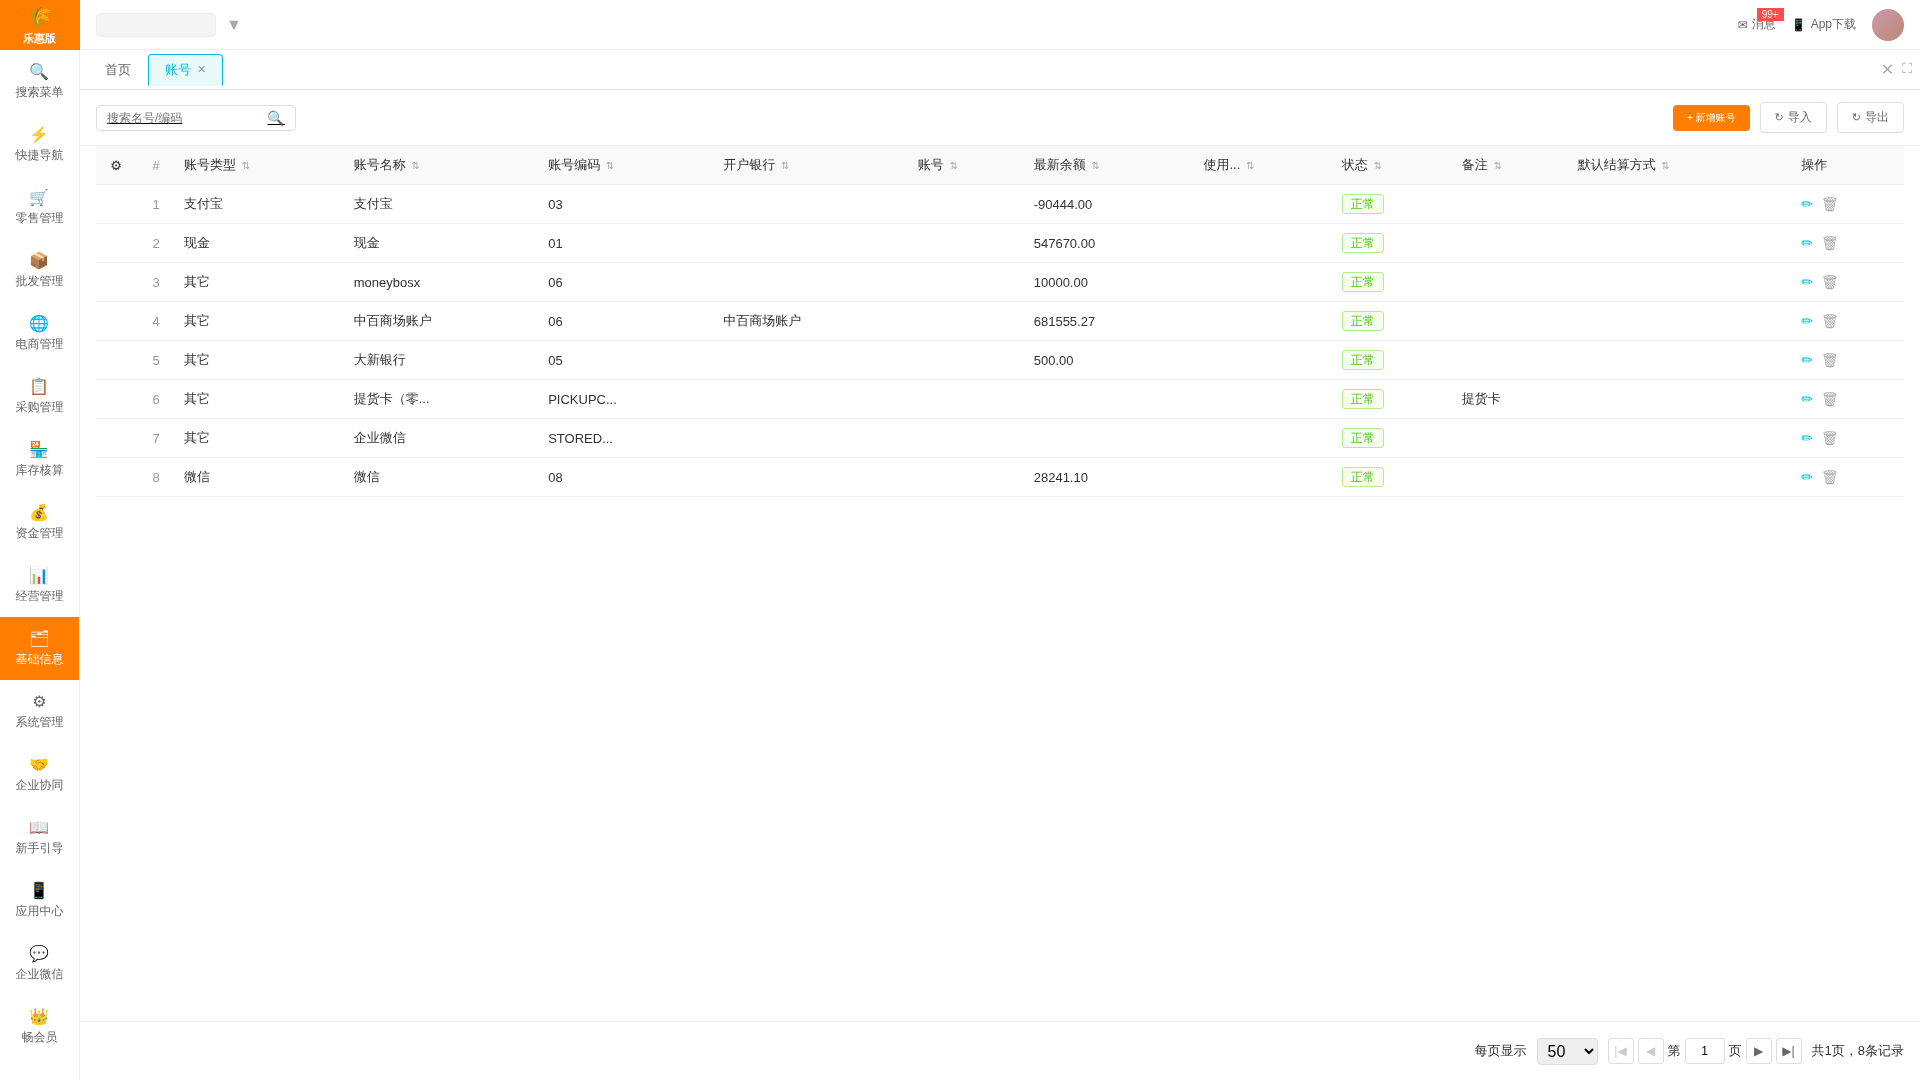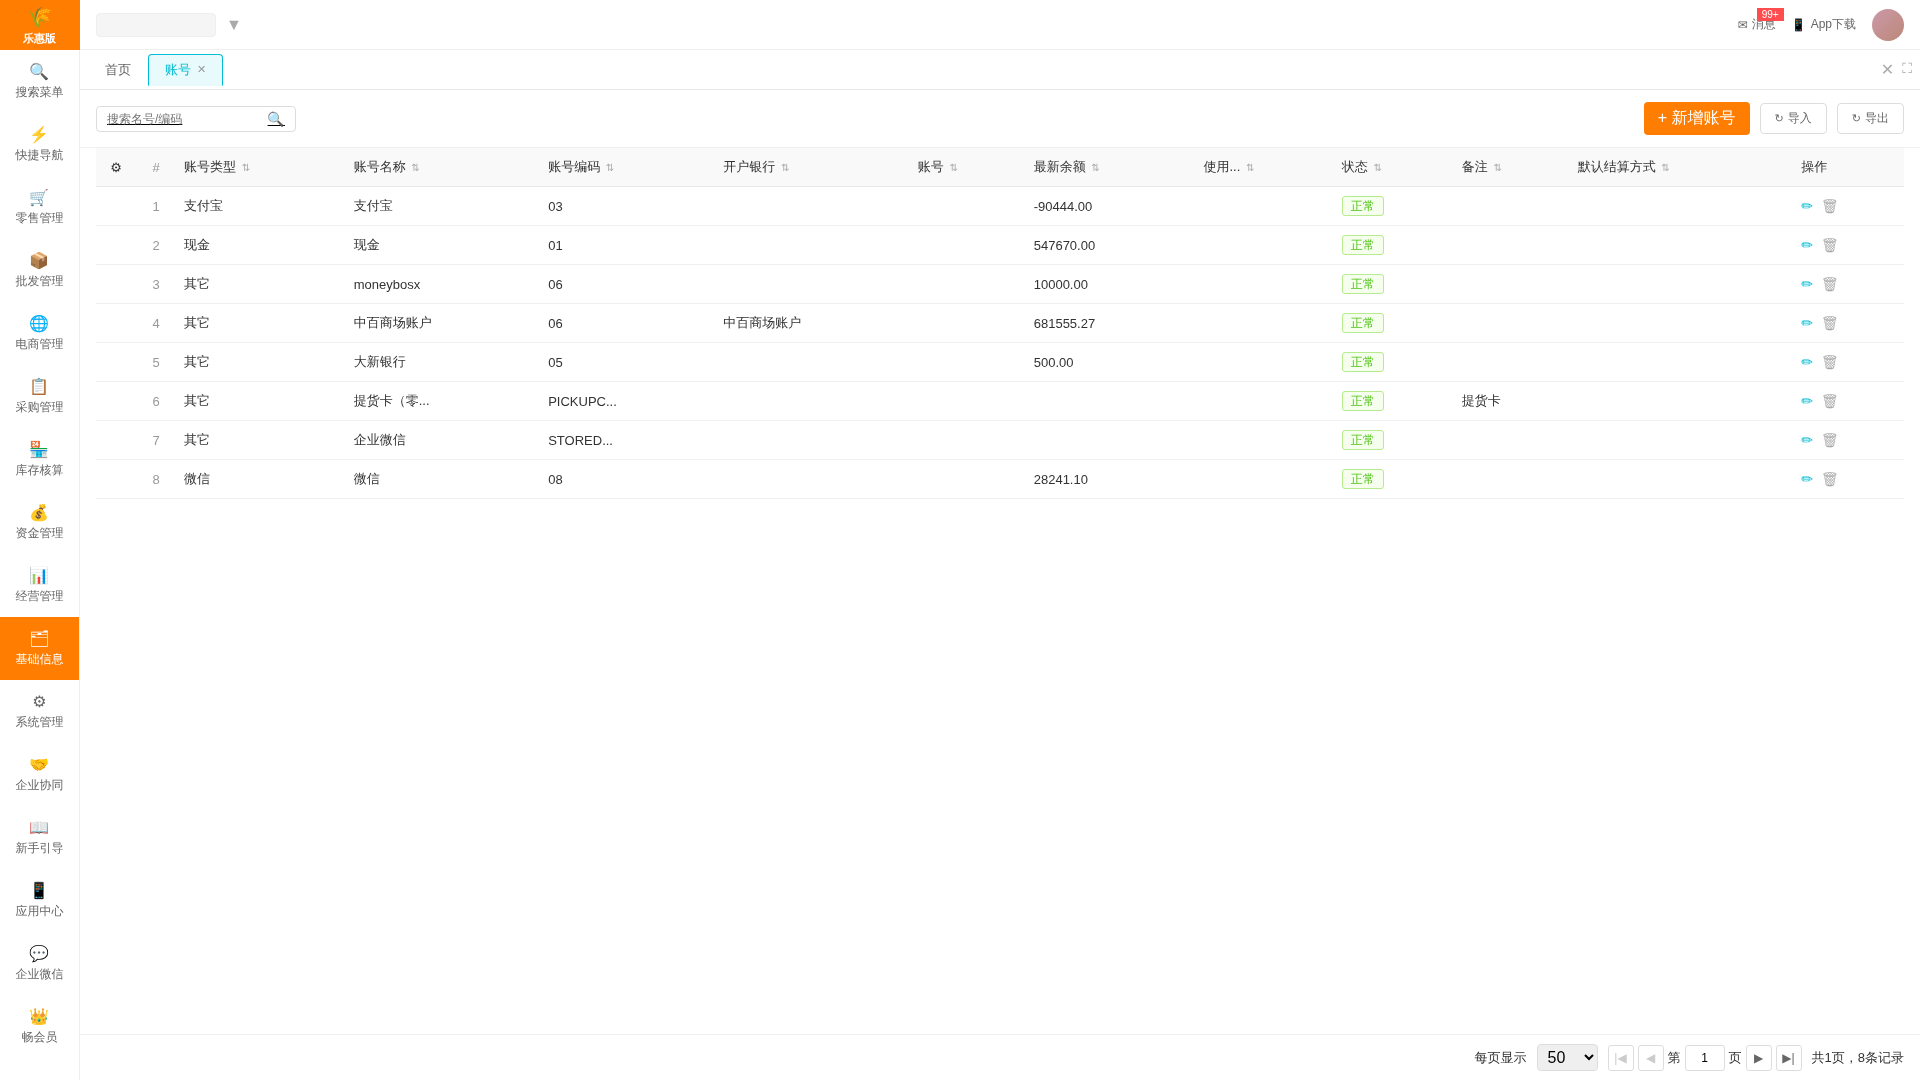--- a/index.html
+++ b/index.html
@@ -157,21 +157,21 @@
       width: 100%;
     }
     .search-icon { color: #999; font-size: 14px; }
     .toolbar-right { display: flex; align-items: center; gap: 10px; }
     .btn-primary {
       background: #ff7d00;
       color: white;
       border: none;
       border-radius: 4px;
       padding: 6px 14px;
-      font-size: 16px;
+      font-size: 10px;
       cursor: pointer;
       display: flex;
       align-items: center;
       gap: 4px;
     }
     .btn-outline {
       background: white;
       color: #666;
       border: 1px solid #ddd;
       border-radius: 4px;
@@ -225,21 +225,21 @@
       font-size: 12px;
     }
     .action-btns { display: flex; gap: 8px; }
     .action-btn { background: none; border: none; cursor: pointer; color: #00bcd4; font-size: 14px; }
     .action-btn.delete { color: #aaa; }
     .col-index { width: 40px; color: #999; text-align: center; }
     .col-settings { width: 40px; text-align: center; }
 
     
     .footer {
-      height: 46px;
+      height: 59px;
       border-top: 1px solid #f0f0f0;
       display: flex;
       align-items: center;
       justify-content: flex-end;
       padding: 0 16px;
       gap: 10px;
       flex-shrink: 0;
       font-size: 13px;
       color: #333;
     }

